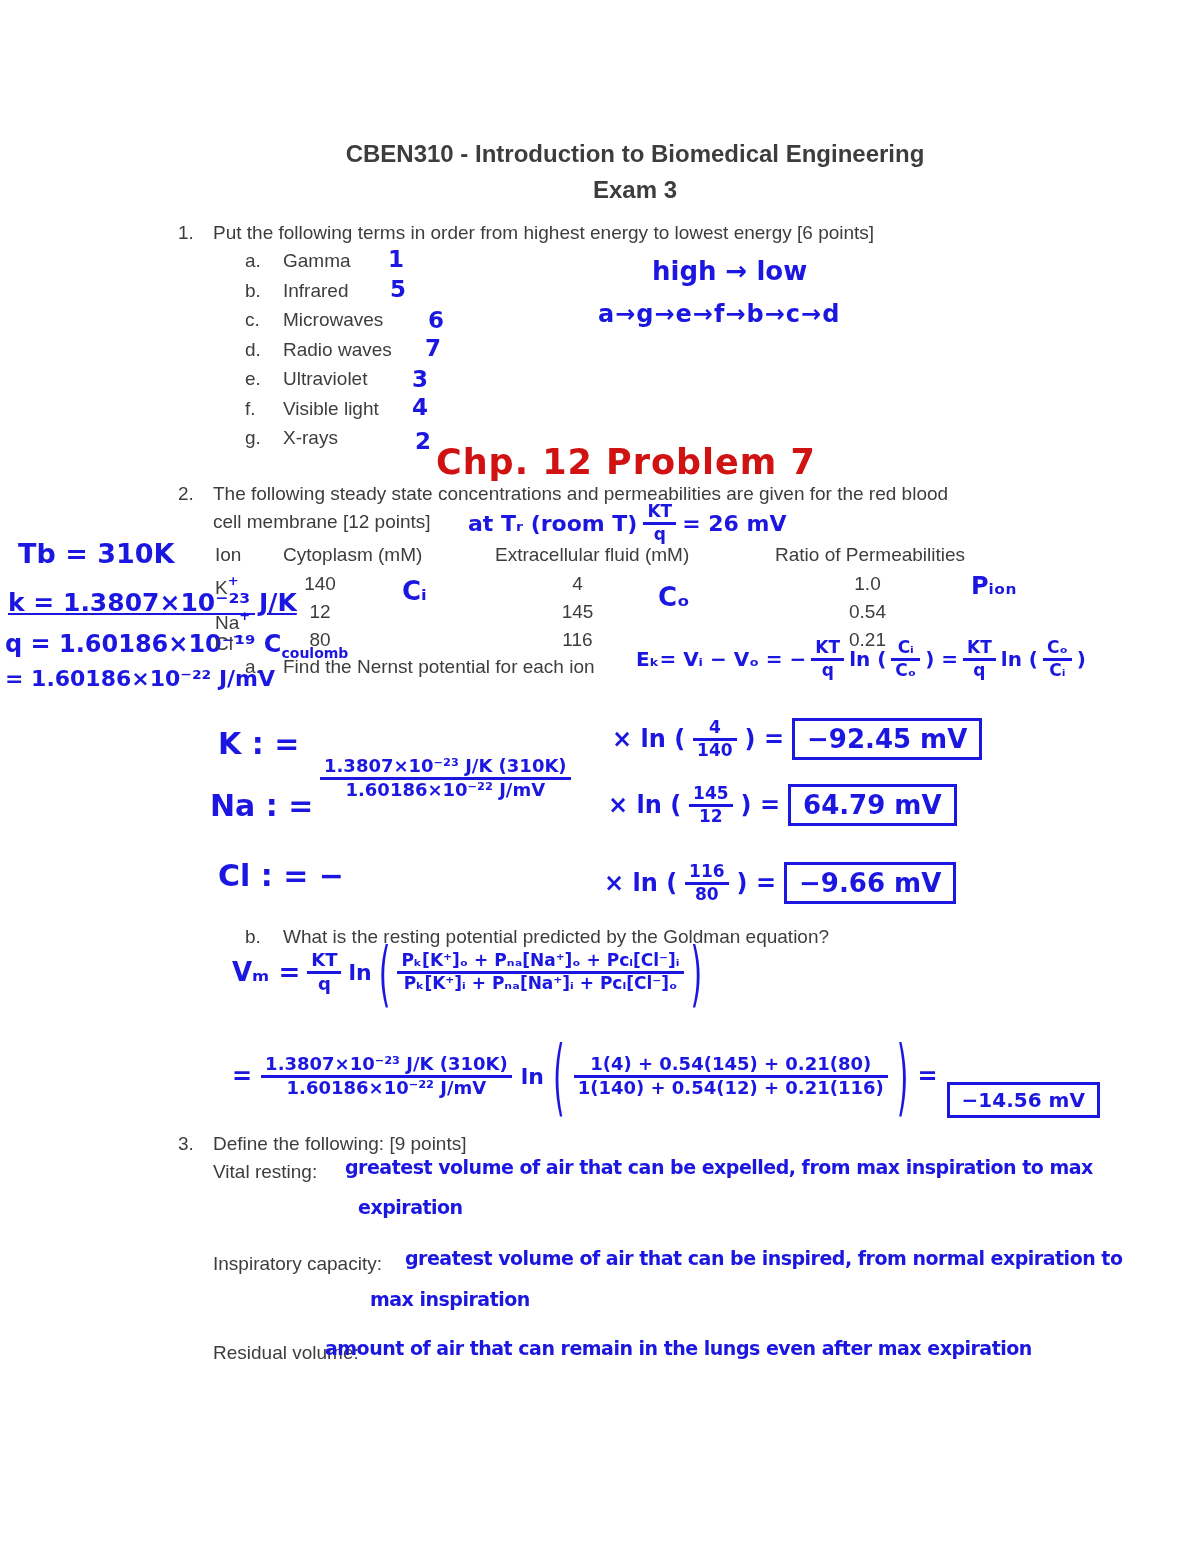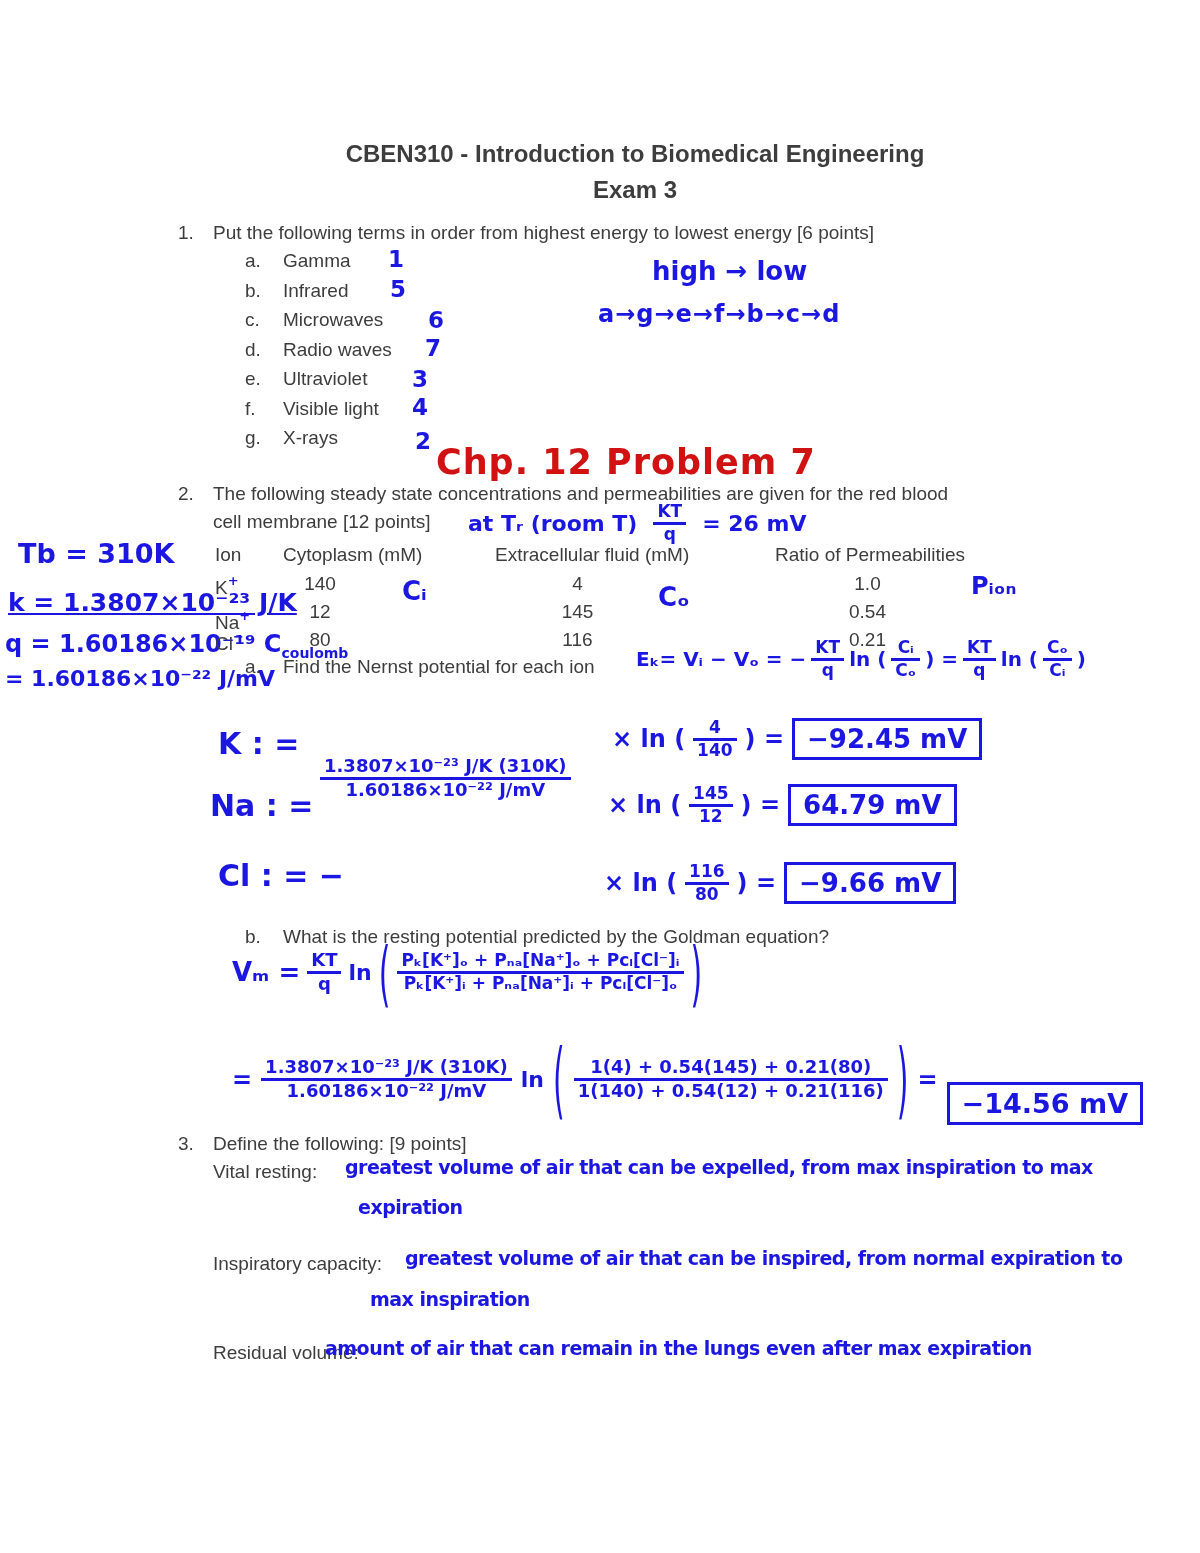--- a/index.html
+++ b/index.html
@@ -4,21 +4,21 @@
 <style>
   :root{ --ink:#1b16e0; --red:#d01212; --print:#3d3d3d; }
   html,body{margin:0;padding:0;background:#ffffff;}
   .page{position:relative;width:1200px;height:1553px;background:#ffffff;overflow:hidden;
         font-family:"Liberation Sans", sans-serif;color:var(--print);padding-left:20px;}
   .abs{position:absolute;}
   .p{font-size:19px;color:var(--print);white-space:nowrap;}
   .title{font-weight:bold;font-size:24px;text-align:center;}
   .hw{font-family:"DejaVu Sans", sans-serif;font-weight:700;color:var(--ink);white-space:nowrap;}
   .hw-red{font-family:"DejaVu Sans", sans-serif;font-weight:700;color:var(--red);white-space:nowrap;}
-  .eq{display:flex;align-items:center;gap:16px;}
+  .eq{display:flex;align-items:center;gap:6px;}
   .frac{display:inline-block;text-align:center;vertical-align:middle;line-height:1.15;}
   .frac .num{display:block;border-bottom:3px solid currentColor;padding:0 4px;}
   .frac .den{display:block;padding:0 4px;}
   .ansbox{border:3.5px solid var(--ink);padding:3px 12px;display:inline-block;white-space:nowrap;}
   .sup{font-size:13px;vertical-align:9px;color:var(--ink);font-family:"DejaVu Sans",sans-serif;font-weight:700;}
   .bp{display:inline-block;transform:scaleY(2.4);font-weight:400;font-size:30px;}
   .bp2{display:inline-block;transform:scaleY(2.8);font-weight:400;font-size:30px;}
   .subtxt{font-size:14px;vertical-align:-6px;}
   .cell-c{text-align:center;}
   .q3ans{font-size:19px;letter-spacing:-0.5px;}
@@ -200,21 +200,21 @@
       <span class="den">1.60186×10⁻²² J/mV</span>
     </span>
     <span style="font-size:22px;">ln</span>
     <span class="bp2">(</span>
     <span class="frac" style="font-size:18px;">
       <span class="num">1(4) + 0.54(145) + 0.21(80)</span>
       <span class="den">1(140) + 0.54(12) + 0.21(116)</span>
     </span>
     <span class="bp2">)</span>
     <span>=</span>
-    <span class="ansbox" style="font-size:27px;margin-top:48px;">−14.56 mV</span>
+    <span class="ansbox" style="font-size:20px;margin-top:48px;">−14.56 mV</span>
   </div>
 
   <div class="abs p" style="left:178px;top:1133px;">3.</div>
   <div class="abs p" style="left:213px;top:1133px;text-align:center;">Define the following: [9 points]</div>
 
   <div class="abs p" style="left:213px;top:1161px;">Vital resting:</div>
   <div class="abs hw q3ans" style="left:345px;top:1156px;">greatest volume of air that can be expelled, from max inspiration to max</div>
   <div class="abs hw q3ans" style="left:358px;top:1196px;">expiration</div>
 
   <div class="abs p" style="left:213px;top:1253px;">Inspiratory capacity:</div>

